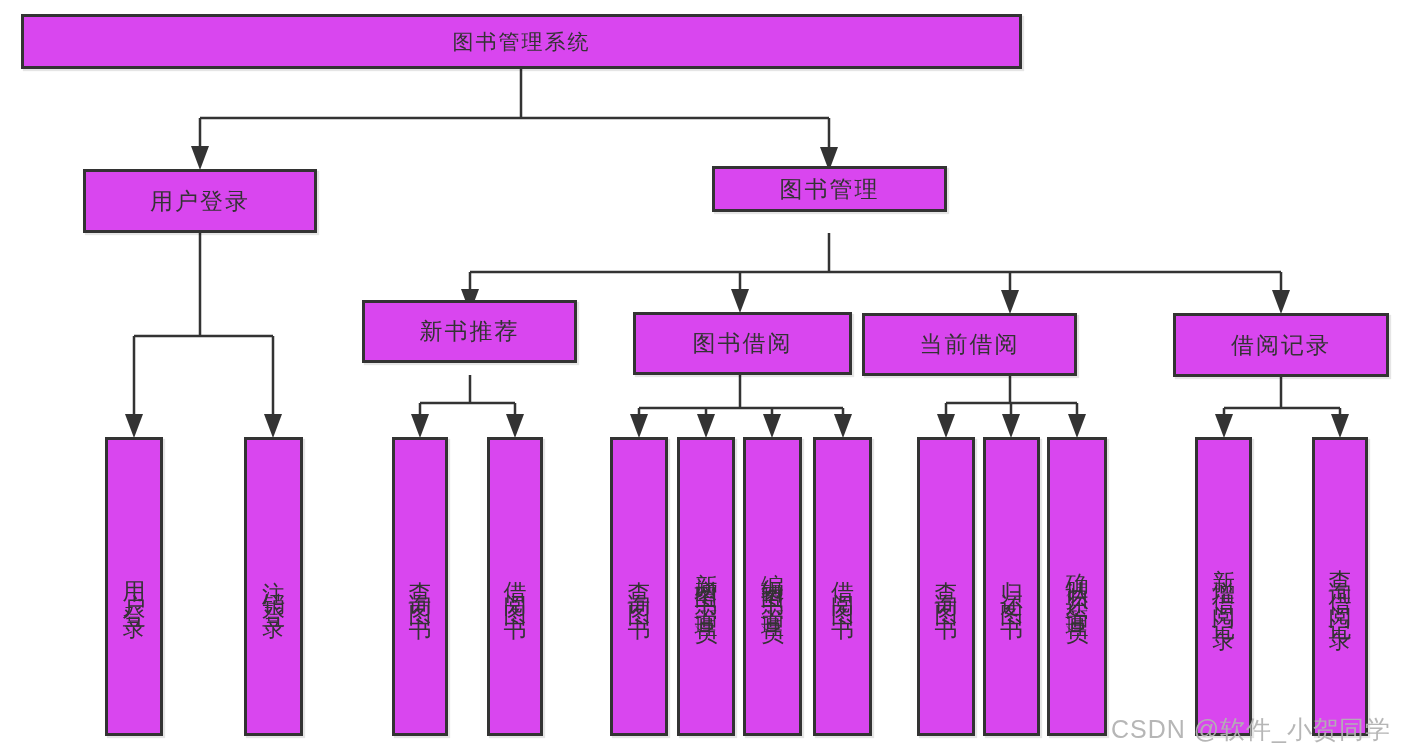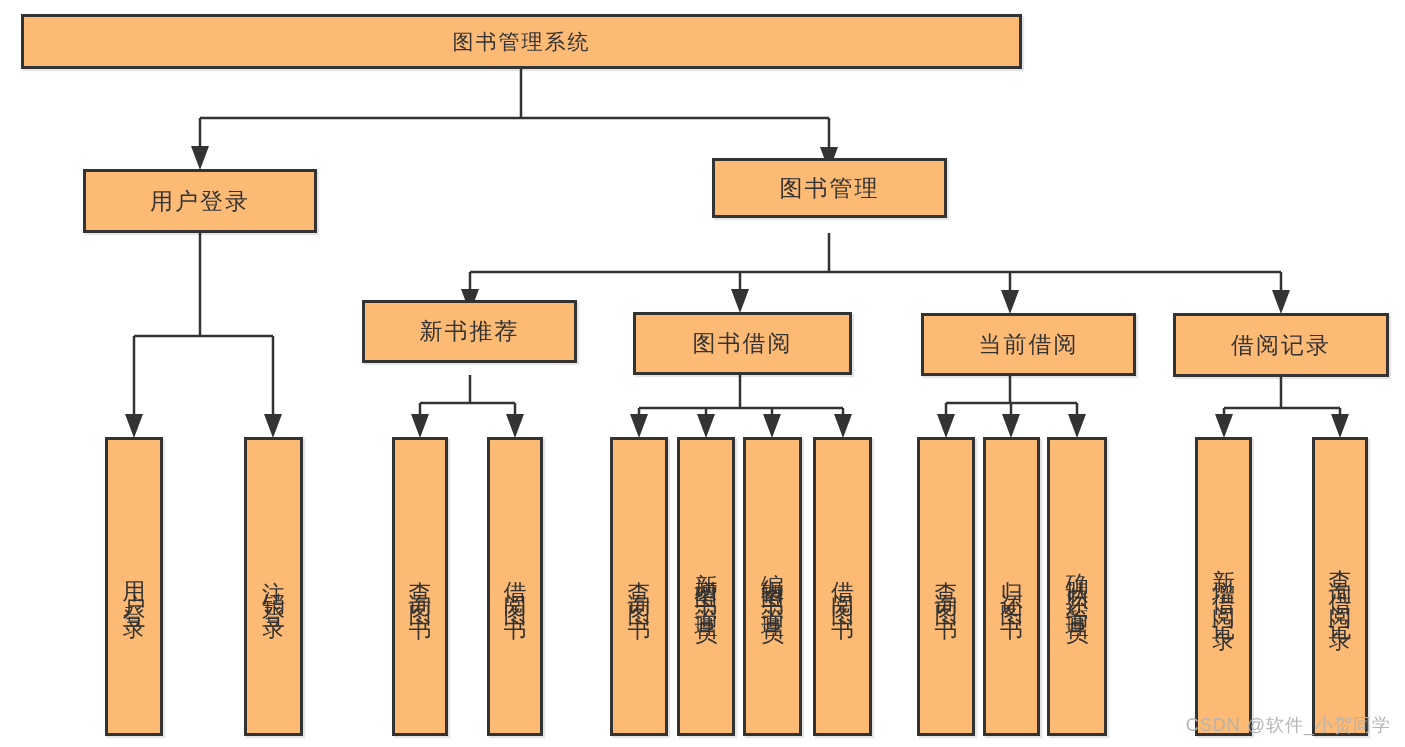--- a/index.html
+++ b/index.html
@@ -2,36 +2,36 @@
 <html><head>
 <meta charset="utf-8">
 <style>
   html,body{margin:0;padding:0;background:#ffffff;}
   .canvas{
     position:relative;width:1405px;height:747px;background:#ffffff;
     font-family:"Liberation Sans",sans-serif;overflow:hidden;color:#333;
   }
   .box{
     position:absolute;box-sizing:border-box;
-    border:3px solid #333333;background:#fdba74;
+    border:3px solid #333333;background:#d946ef;
     display:flex;align-items:center;justify-content:center;
     color:#333333;font-size:23px;letter-spacing:2px;
     box-shadow:2px 2px 1px rgba(0,0,0,0.10);
     z-index:2;white-space:nowrap;
   }
   .root{font-size:21px;}
   .vbox span{
     writing-mode:vertical-rl;text-orientation:mixed;
     font-size:23px;letter-spacing:12px;line-height:1;
   }
   .vbox span.tight{letter-spacing:7px;}
   svg.connectors{position:absolute;left:0;top:0;z-index:1;}
   .watermark{
     position:absolute;right:14px;top:713px;z-index:3;
-    font-size:18px;color:rgba(178,178,178,0.95);
+    font-size:25px;color:rgba(178,178,178,0.95);
     letter-spacing:1px;white-space:nowrap;
   }
 </style>
 </head>
 <body>
 
 <div class="canvas">
 
   <svg class="connectors" width="1405" height="747" viewBox="0 0 1405 747" aria-hidden="true">
     <path fill="none" stroke="#333333" stroke-width="2.5" d="
@@ -65,31 +65,31 @@
     </g>
   </svg>
 
   <div class="box root" style="left:21px;top:14px;width:1001px;height:55px;">
     <span>图书管理系统</span>
   </div>
 
   <div class="box" style="left:83px;top:169px;width:234px;height:64px;">
     <span>用户登录</span>
   </div>
-  <div class="box" style="left:712px;top:158px;width:235px;height:60px;">
+  <div class="box" style="left:712px;top:166px;width:235px;height:46px;">
     <span>图书管理</span>
   </div>
 
   <div class="box" style="left:362px;top:300px;width:215px;height:63px;">
     <span>新书推荐</span>
   </div>
   <div class="box" style="left:633px;top:312px;width:219px;height:63px;">
     <span>图书借阅</span>
   </div>
-  <div class="box" style="left:921px;top:313px;width:215px;height:63px;">
+  <div class="box" style="left:862px;top:313px;width:215px;height:63px;">
     <span>当前借阅</span>
   </div>
   <div class="box" style="left:1173px;top:313px;width:216px;height:64px;text-align:center;">
     <span>借阅记录</span>
   </div>
 
   <div class="box vbox" style="left:105px;top:437px;width:58px;height:299px;">
     <span>用户登录</span>
   </div>
   <div class="box vbox" style="left:244px;top:437px;width:59px;height:299px;">

